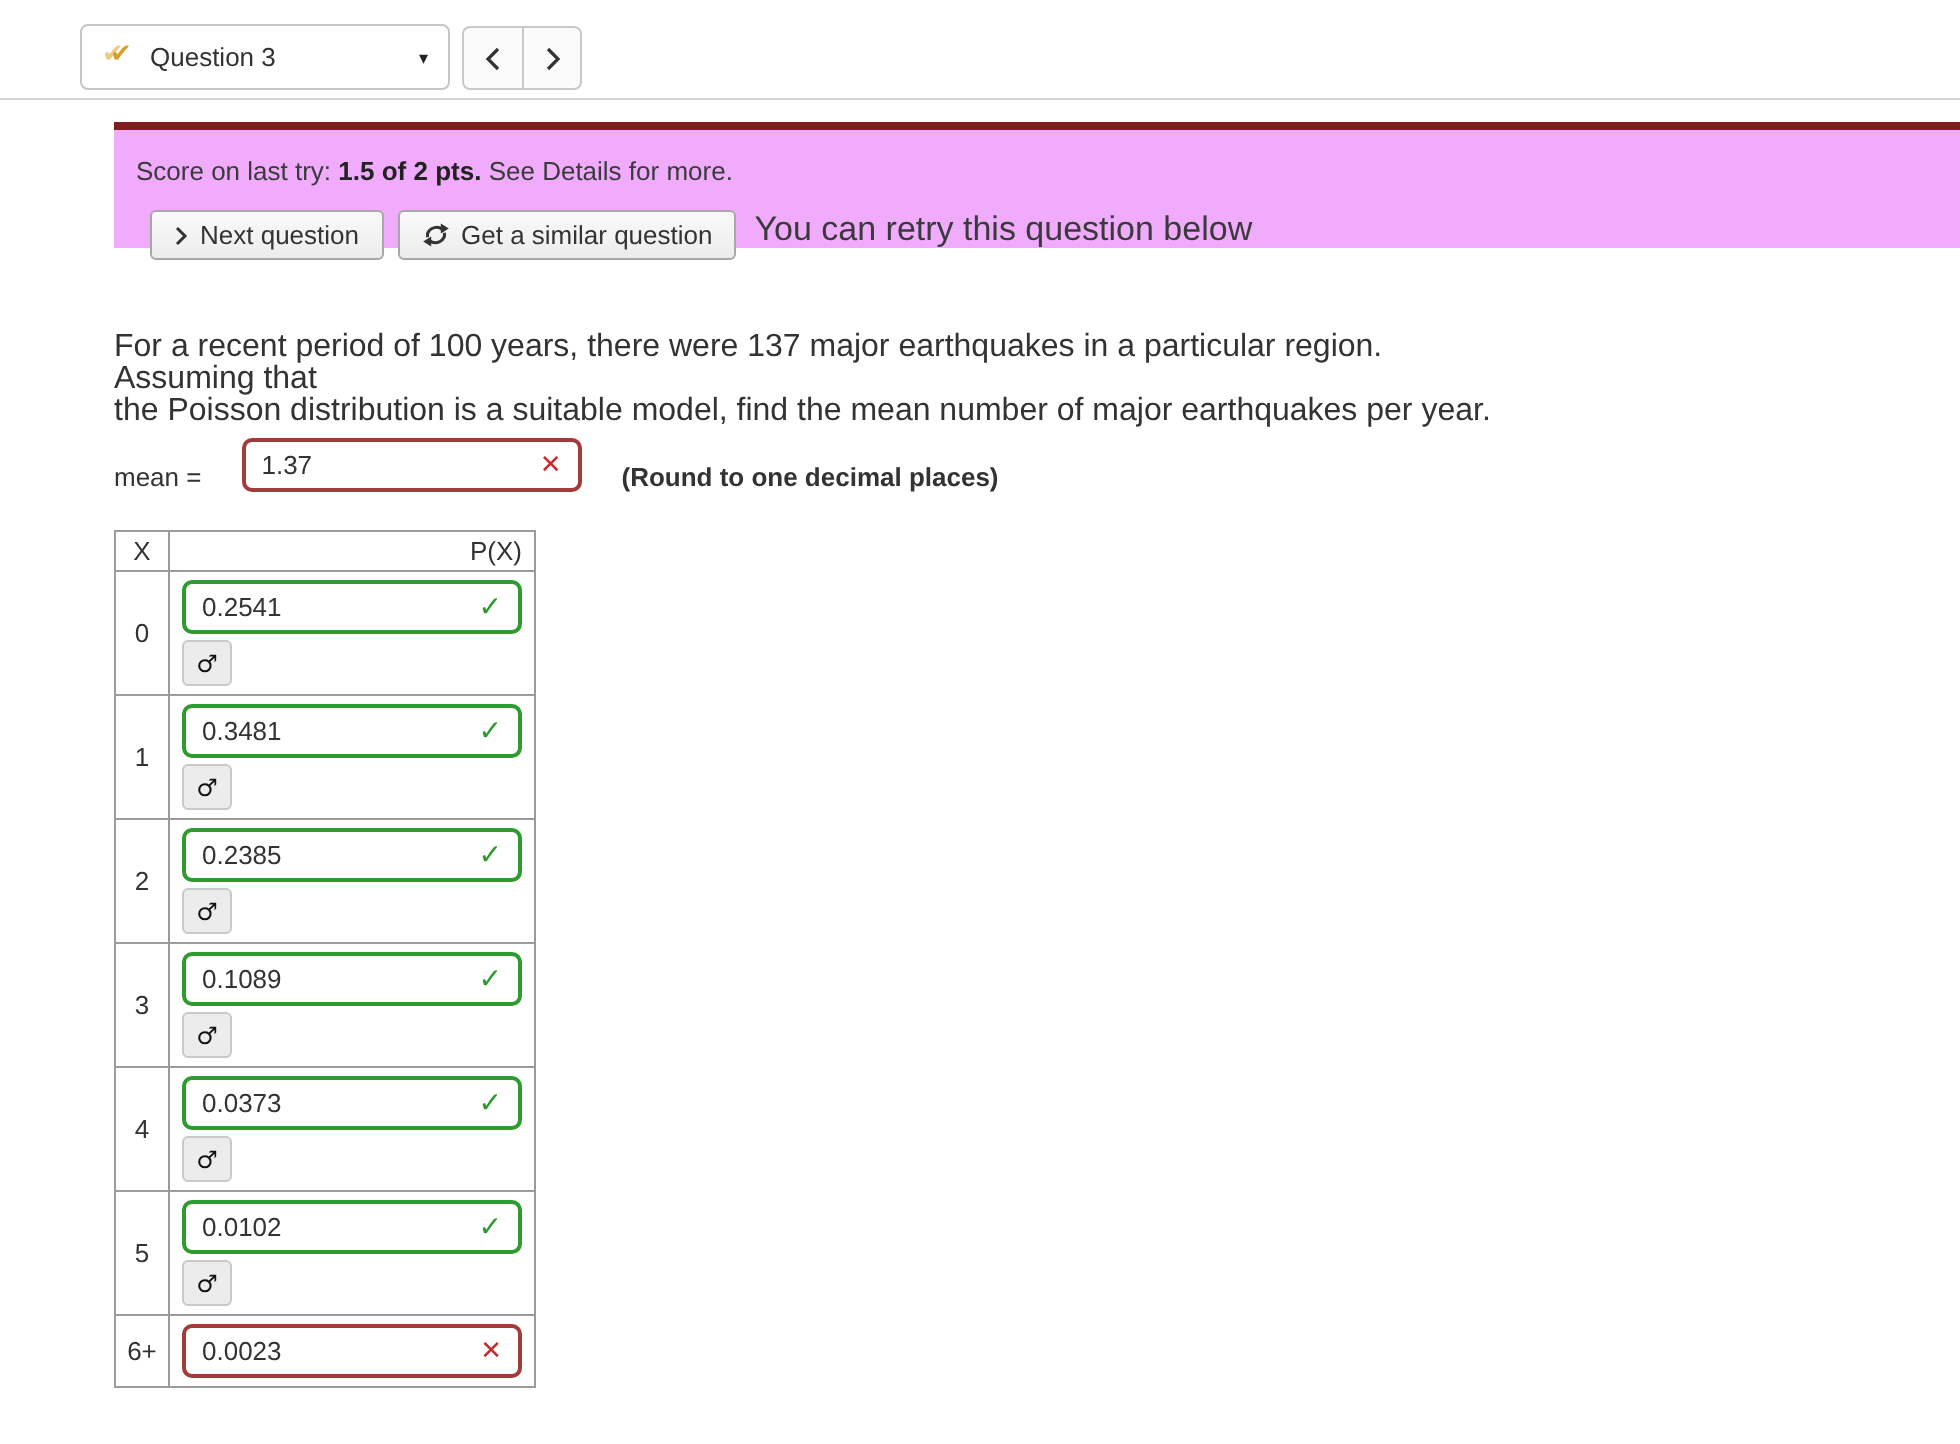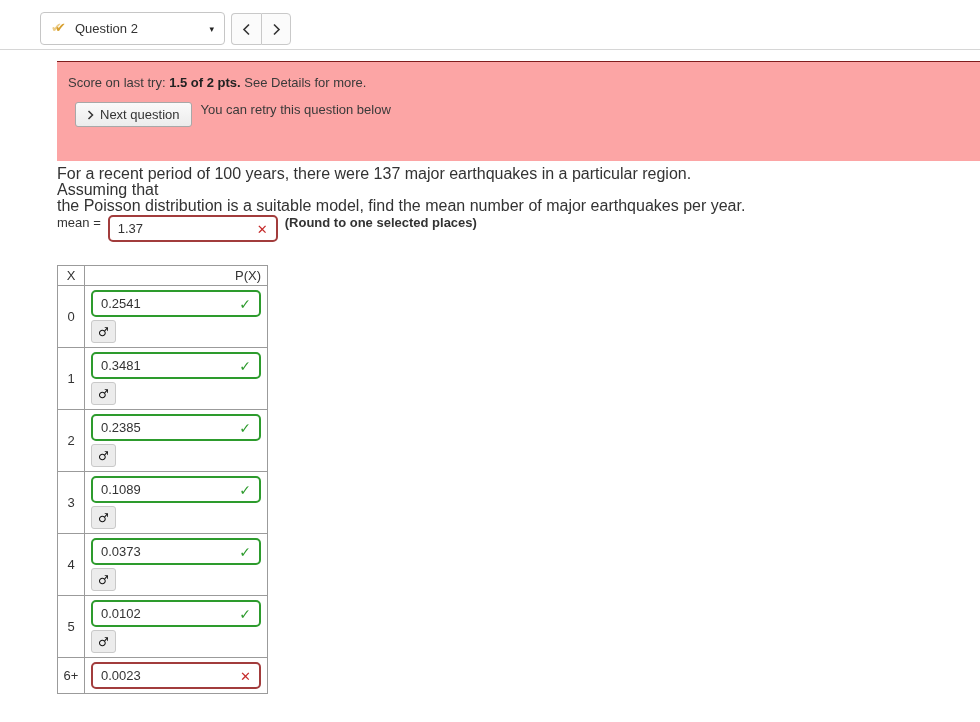--- a/index.html
+++ b/index.html
@@ -14,31 +14,31 @@
   .dcheck .c1{left:0;color:#eccb85;}
   .dcheck .c2{left:4px;color:#d79f2e;}
   .qlabel{font-size:13px;color:#333;}
   .caret{margin-left:auto;font-size:9px;color:#222;}
   .navgroup{position:absolute;left:231px;top:13px;display:flex;}
   .navbtn{width:30px;height:32px;background:#fbfbfb;border:1px solid #c9c9c9;display:flex;align-items:center;justify-content:center;padding:0;cursor:pointer;}
   .navbtn.prev{border-radius:4px 0 0 4px;border-right:none;}
   .navbtn.next{border-radius:0 4px 4px 0;}
 
   
-  .banner{position:absolute;left:57px;top:61px;width:923px;height:100px;background:#fca5a5;border-top:1px solid #7f1d1d;box-sizing:border-box;}
+  .banner{position:absolute;left:57px;top:61px;width:923px;height:63px;background:#f0abfc;border-top:4px solid #7f1d1d;box-sizing:border-box;}
   .score-line{margin:13px 0 0 11px;font-size:13px;color:#3a3a3a;}
   .score-line b{color:#222;}
   .banner-actions{display:flex;align-items:flex-start;margin:12px 0 0 18px;gap:7px;}
   .bbtn{display:inline-flex;align-items:center;gap:6px;background:linear-gradient(#fafafa,#ececec);border:1px solid #a8a8a8;border-radius:3px;font-size:13px;color:#333;padding:0 11px;height:25px;box-sizing:border-box;cursor:pointer;font-family:"Liberation Sans",sans-serif;}
-  .retry{font-size:13px;margin-left:2px;color:#3a3a3a;}
+  .retry{font-size:17px;margin-left:2px;color:#3a3a3a;}
 
   
   .question{position:absolute;left:57px;top:166px;width:700px;}
   .qtext{margin:0;font-size:16px;line-height:15.8px;white-space:pre-line;}
-  .mean-row{margin-top:2px;display:flex;align-items:flex-start;gap:7px;font-size:13px;height:31px;}
+  .mean-row{margin-top:2px;display:flex;align-items:flex-end;gap:20px;font-size:13px;height:31px;}
   .part2{margin:9px 0 0 0;font-size:13px;line-height:15.8px;white-space:pre-line;}
 
   
   .ansbox{position:relative;display:inline-flex;align-items:center;box-sizing:border-box;border-radius:5px;background:#fff;}
   .ansbox input{border:none;outline:none;background:transparent;font:13px "Liberation Sans",sans-serif;color:#333;padding:0 24px 0 8px;width:100%;box-sizing:border-box;}
   .ansbox.red{border:2px solid #a23c3c;}
   .ansbox.green{border:2px solid #2d9b2d;}
   .mean-box,.pbox{width:170px;height:27px;}
   .mark{position:absolute;right:8px;top:50%;transform:translateY(-50%);font-weight:bold;font-family:"DejaVu Sans",sans-serif;line-height:1;}
   .mark.ok{color:#2d9b2d;font-size:14px;}
@@ -59,21 +59,21 @@
 <body>
 
 <div class="page">
 
   <div class="topbar">
     <div class="qselect">
       <span class="dcheck">
           <span class="c1">✔</span>
           <span class="c2">✔</span>
         </span>
-      <span class="qlabel">Question 2</span>
+      <span class="qlabel">Question 3</span>
       <span class="caret">▾</span>
     </div>
     <div class="navgroup">
       <button class="navbtn prev">
           <svg width="9" height="13" viewBox="0 0 9 13">
             <polyline points="7,1.5 2,6.5 7,11.5" fill="none" stroke="#333" stroke-width="1.6"></polyline>
           </svg>
         </button>
       <button class="navbtn next">
           <svg width="9" height="13" viewBox="0 0 9 13">
@@ -85,35 +85,44 @@
 
   <div class="banner">
     <div class="score-line"><span>Score on last try:</span> <b>1.5 of 2 pts.</b> <span>See Details for more.</span></div>
     <div class="banner-actions">
       <button class="bbtn">
           <svg width="7" height="10" viewBox="0 0 7 10">
             <polyline points="1.5,1 5.5,5 1.5,9" fill="none" stroke="#333" stroke-width="1.5"></polyline>
           </svg>
           <span>Next question</span>
         </button>
+      <button class="bbtn">
+          <svg width="14" height="13" viewBox="0 0 14 13">
+            <path d="M2.8 7.6 A4.6 4.2 0 0 1 10.2 3.6" fill="none" stroke="#333" stroke-width="1.5"></path>
+            <polygon points="9.4,0.8 13.4,3.3 9.4,5.8" fill="#333"></polygon>
+            <path d="M11.2 5.4 A4.6 4.2 0 0 1 3.8 9.4" fill="none" stroke="#333" stroke-width="1.5"></path>
+            <polygon points="4.6,7.2 0.6,9.7 4.6,12.2" fill="#333"></polygon>
+          </svg>
+          <span>Get a similar question</span>
+        </button>
       <span class="retry">You can retry this question below</span>
     </div>
   </div>
 
   <div class="question">
     <p class="qtext">For a recent period of 100 years, there were 137 major earthquakes in a particular region. Assuming that
 the Poisson distribution is a suitable model, find the mean number of major earthquakes per year.</p>
 
     <div class="mean-row">
       <span>mean =</span>
       <span class="ansbox red mean-box">
           <input value="1.37" style="">
           <span class="mark bad">✕</span>
         </span>
-      <b>(Round to one selected places)</b>
+      <b>(Round to one decimal places)</b>
     </div>
 
 
     <table class="ptable">
       <thead>
         <tr>
           <th class="xh">X</th>
           <th>P(X)</th>
         </tr>
       </thead>

